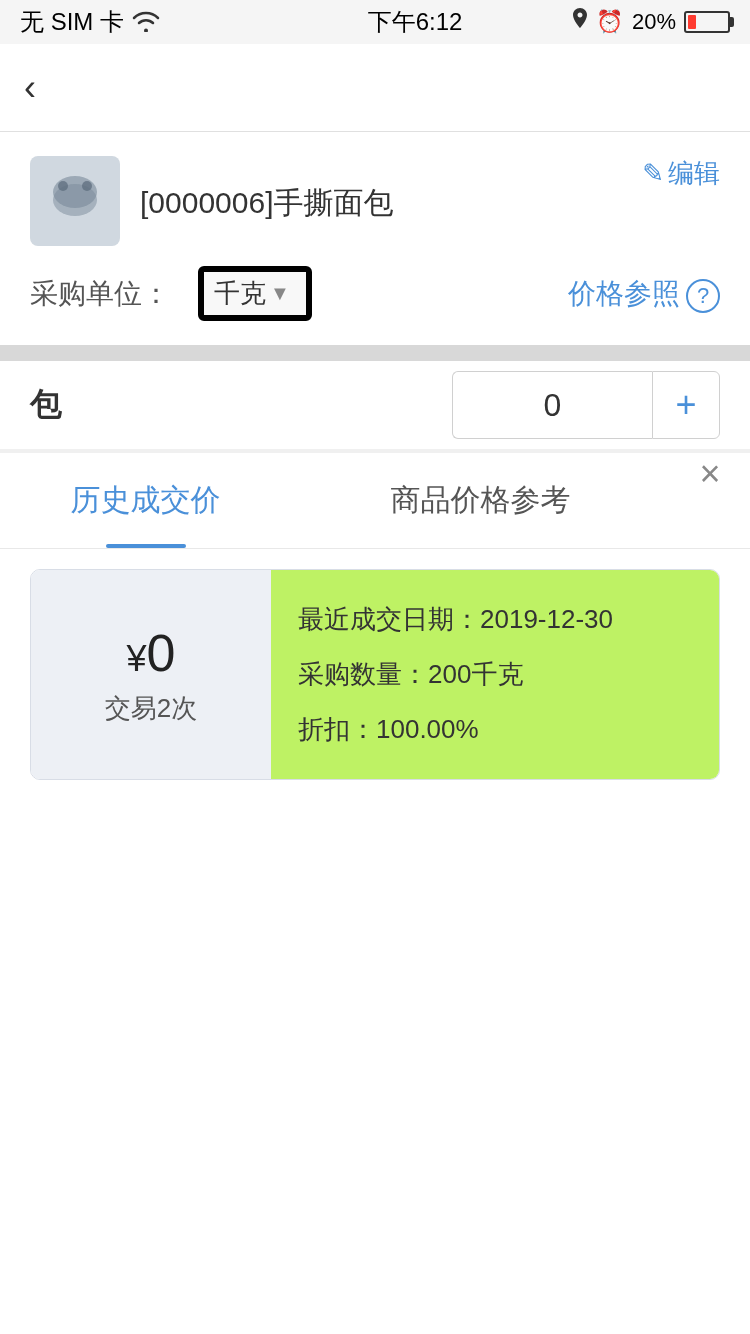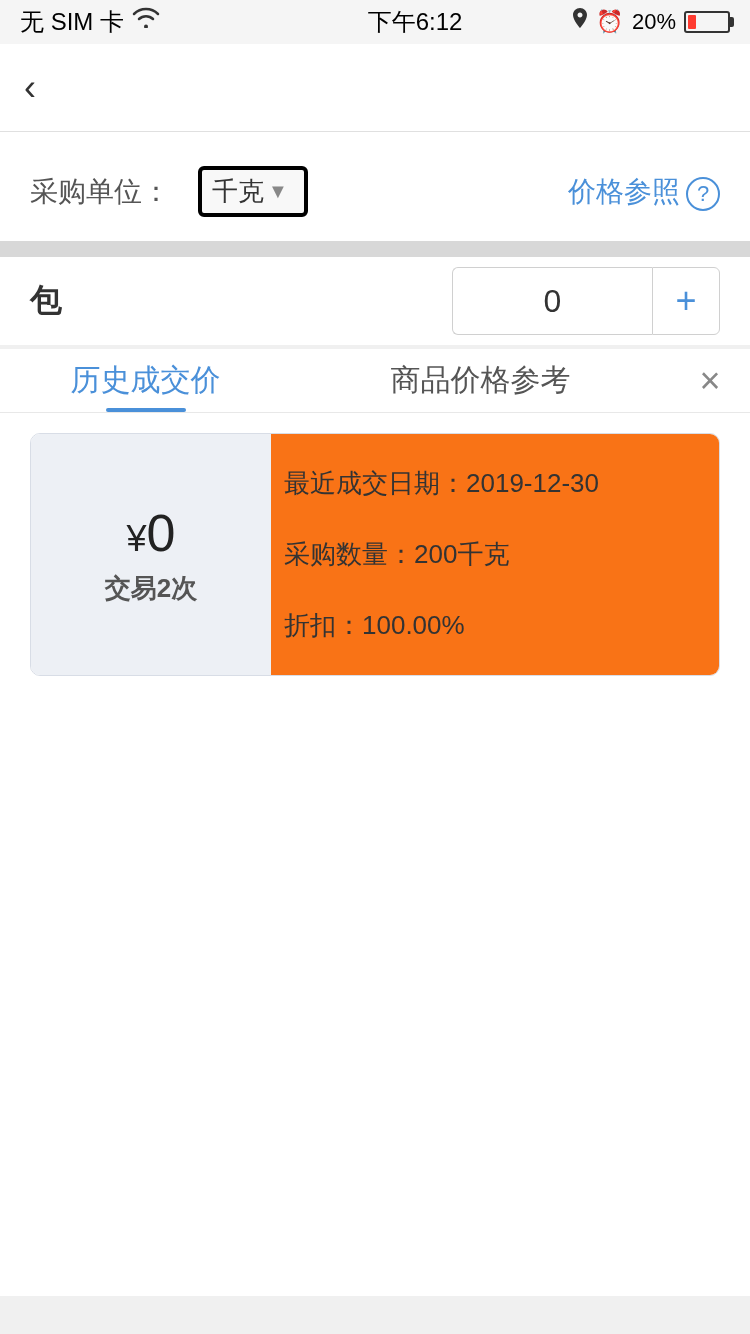--- a/index.html
+++ b/index.html
@@ -20,21 +20,21 @@
       background: #f5f5f5;
       display: flex;
       align-items: center;
       justify-content: space-between;
       padding: 0 20px;
       font-size: 26px;
       color: #000;
     }
     .status-left {
       display: flex;
-      align-items: flex-start;
+      align-items: flex-end;
       gap: 8px;
       font-size: 24px;
     }
     .status-center {
       font-size: 24px;
       font-weight: 500;
       position: absolute;
       left: 50%;
       transform: translateX(-50%);
       margin-left: 40px;
@@ -152,21 +152,21 @@
       margin-top: 10px;
     }
     .purchase-left {
       display: flex;
       align-items: center;
       gap: 28px;
       font-size: 28px;
       color: #555;
     }
     .unit-dropdown {
-      border: 4px solid #000000;
+      border: 6px solid #000000;
       border-radius: 6px;
       padding: 4px 16px 4px 10px;
       font-size: 26px;
       color: #333;
       background: #f8f8f8;
       position: relative;
       display: flex;
       align-items: center;
       gap: 4px;
       cursor: pointer;
@@ -255,24 +255,24 @@
       cursor: pointer;
     }
 
     
     .tabs-panel {
       background: #fff;
       margin-top: 4px;
     }
     .tabs-header {
       display: flex;
-      align-items: center;
+      align-items: flex-start;
       border-bottom: 1px solid #e8e8e8;
       position: relative;
-      height: 64px;
+      height: 96px;
       gap: 44px;
     }
     .tab-item {
       flex: 1;
       display: flex;
       flex-direction: column;
       align-items: center;
       justify-content: center;
       height: 100%;
       font-size: 30px;
@@ -331,30 +331,29 @@
       font-weight: 500;
     }
     .history-price .currency {
       font-size: 36px;
       font-weight: 400;
     }
     .history-trades {
       font-size: 26px;
       color: #555;
       margin-top: 8px;
-      font-weight: bold;
     }
     .history-card-right {
       flex: 1;
-      padding: 30px 13px;
-      background: #f97316;
+      padding: 30px 27px;
+      background: #bef264;
       display: flex;
       flex-direction: column;
       justify-content: center;
-      gap: 32px;
+      gap: 16px;
     }
     .history-detail-row {
       font-size: 26px;
       color: #333;
       line-height: 1.5;
     }
 
     
     .white-fill {
       background: #fff;
@@ -389,20 +388,39 @@
       <div class="battery-fill"></div>
     </div>
   </div>
 </div>
 
 <div class="nav-bar">
   <span class="nav-back">‹</span>
 </div>
 
 <div class="product-card">
+  <div class="product-header">
+    <div class="product-left">
+      <div class="product-image">
+        <span class="product-image-icon">
+          <svg width="60" height="50" viewBox="0 0 60 50" fill="none">
+            <ellipse cx="30" cy="20" rx="22" ry="16" fill="#7a8a9a" opacity="0.6"></ellipse>
+            <ellipse cx="30" cy="28" rx="22" ry="16" fill="#7a8a9a" opacity="0.5"></ellipse>
+            <circle cx="18" cy="14" r="5" fill="#5a6a7a" opacity="0.7"></circle>
+            <circle cx="42" cy="14" r="5" fill="#5a6a7a" opacity="0.7"></circle>
+          </svg>
+        </span>
+      </div>
+      <span class="product-name">[0000006]手撕面包</span>
+    </div>
+    <div class="edit-btn">
+      <span>✎</span>
+      <span>编辑</span>
+    </div>
+  </div>
 
   <div class="purchase-row">
     <div class="purchase-left">
       <span>采购单位：</span>
       <div class="unit-dropdown">
         <span>千克</span>
         <span class="dropdown-arrow">▼</span>
       </div>
     </div>
     <div class="price-ref">

